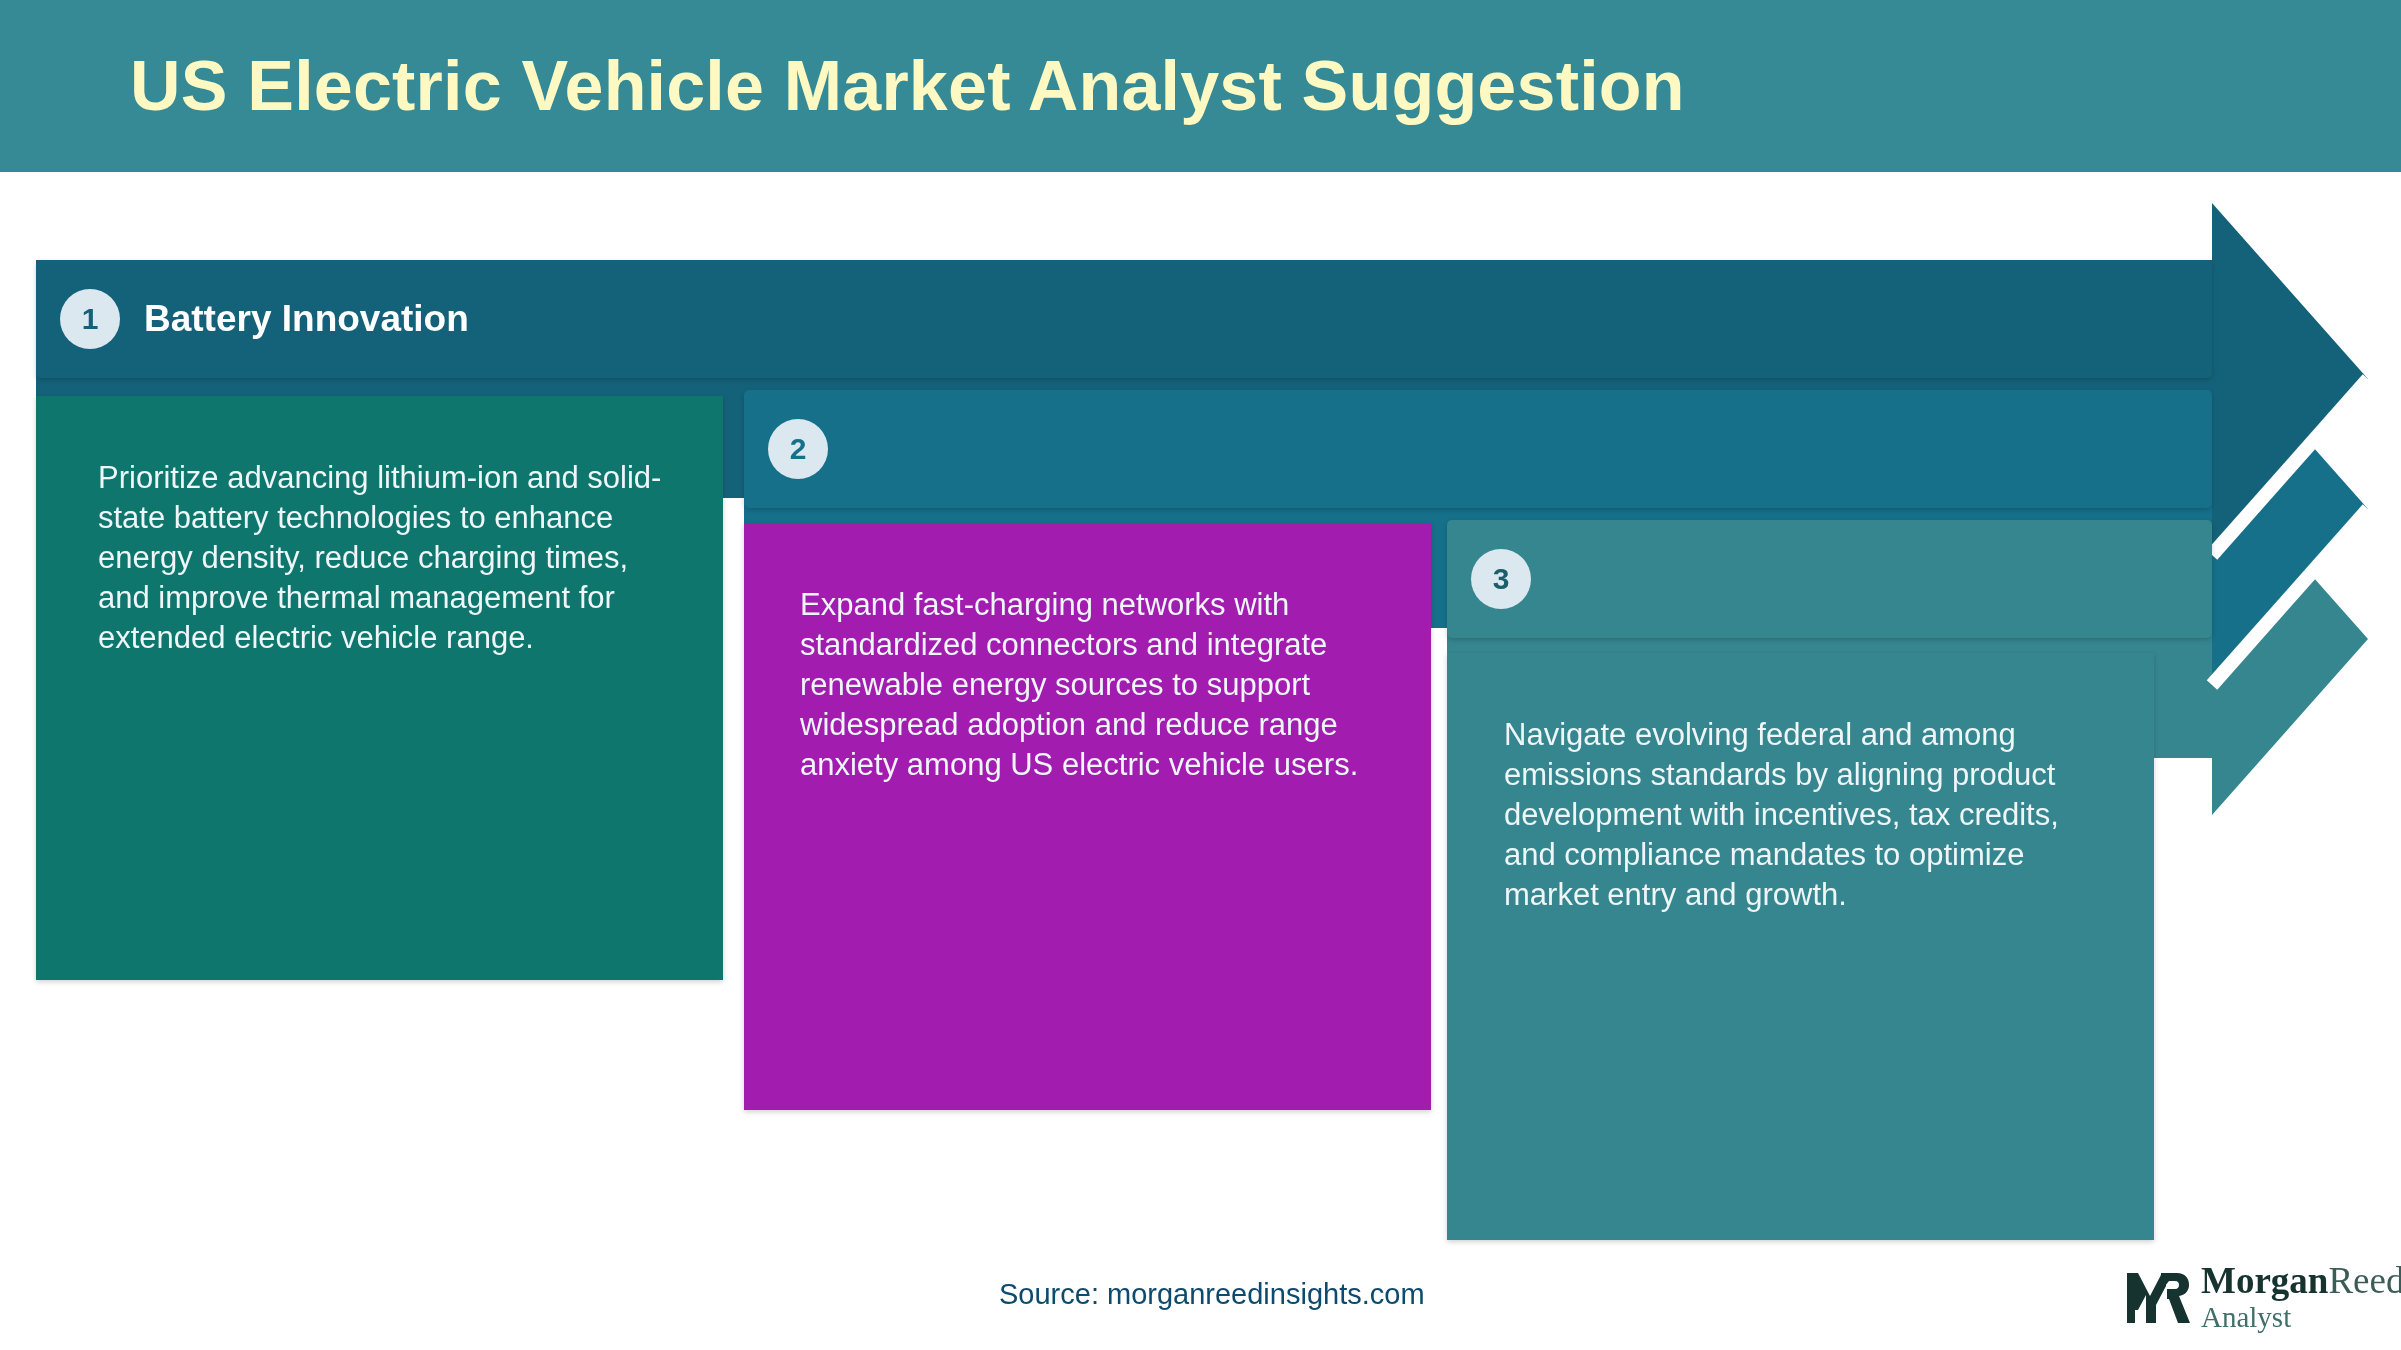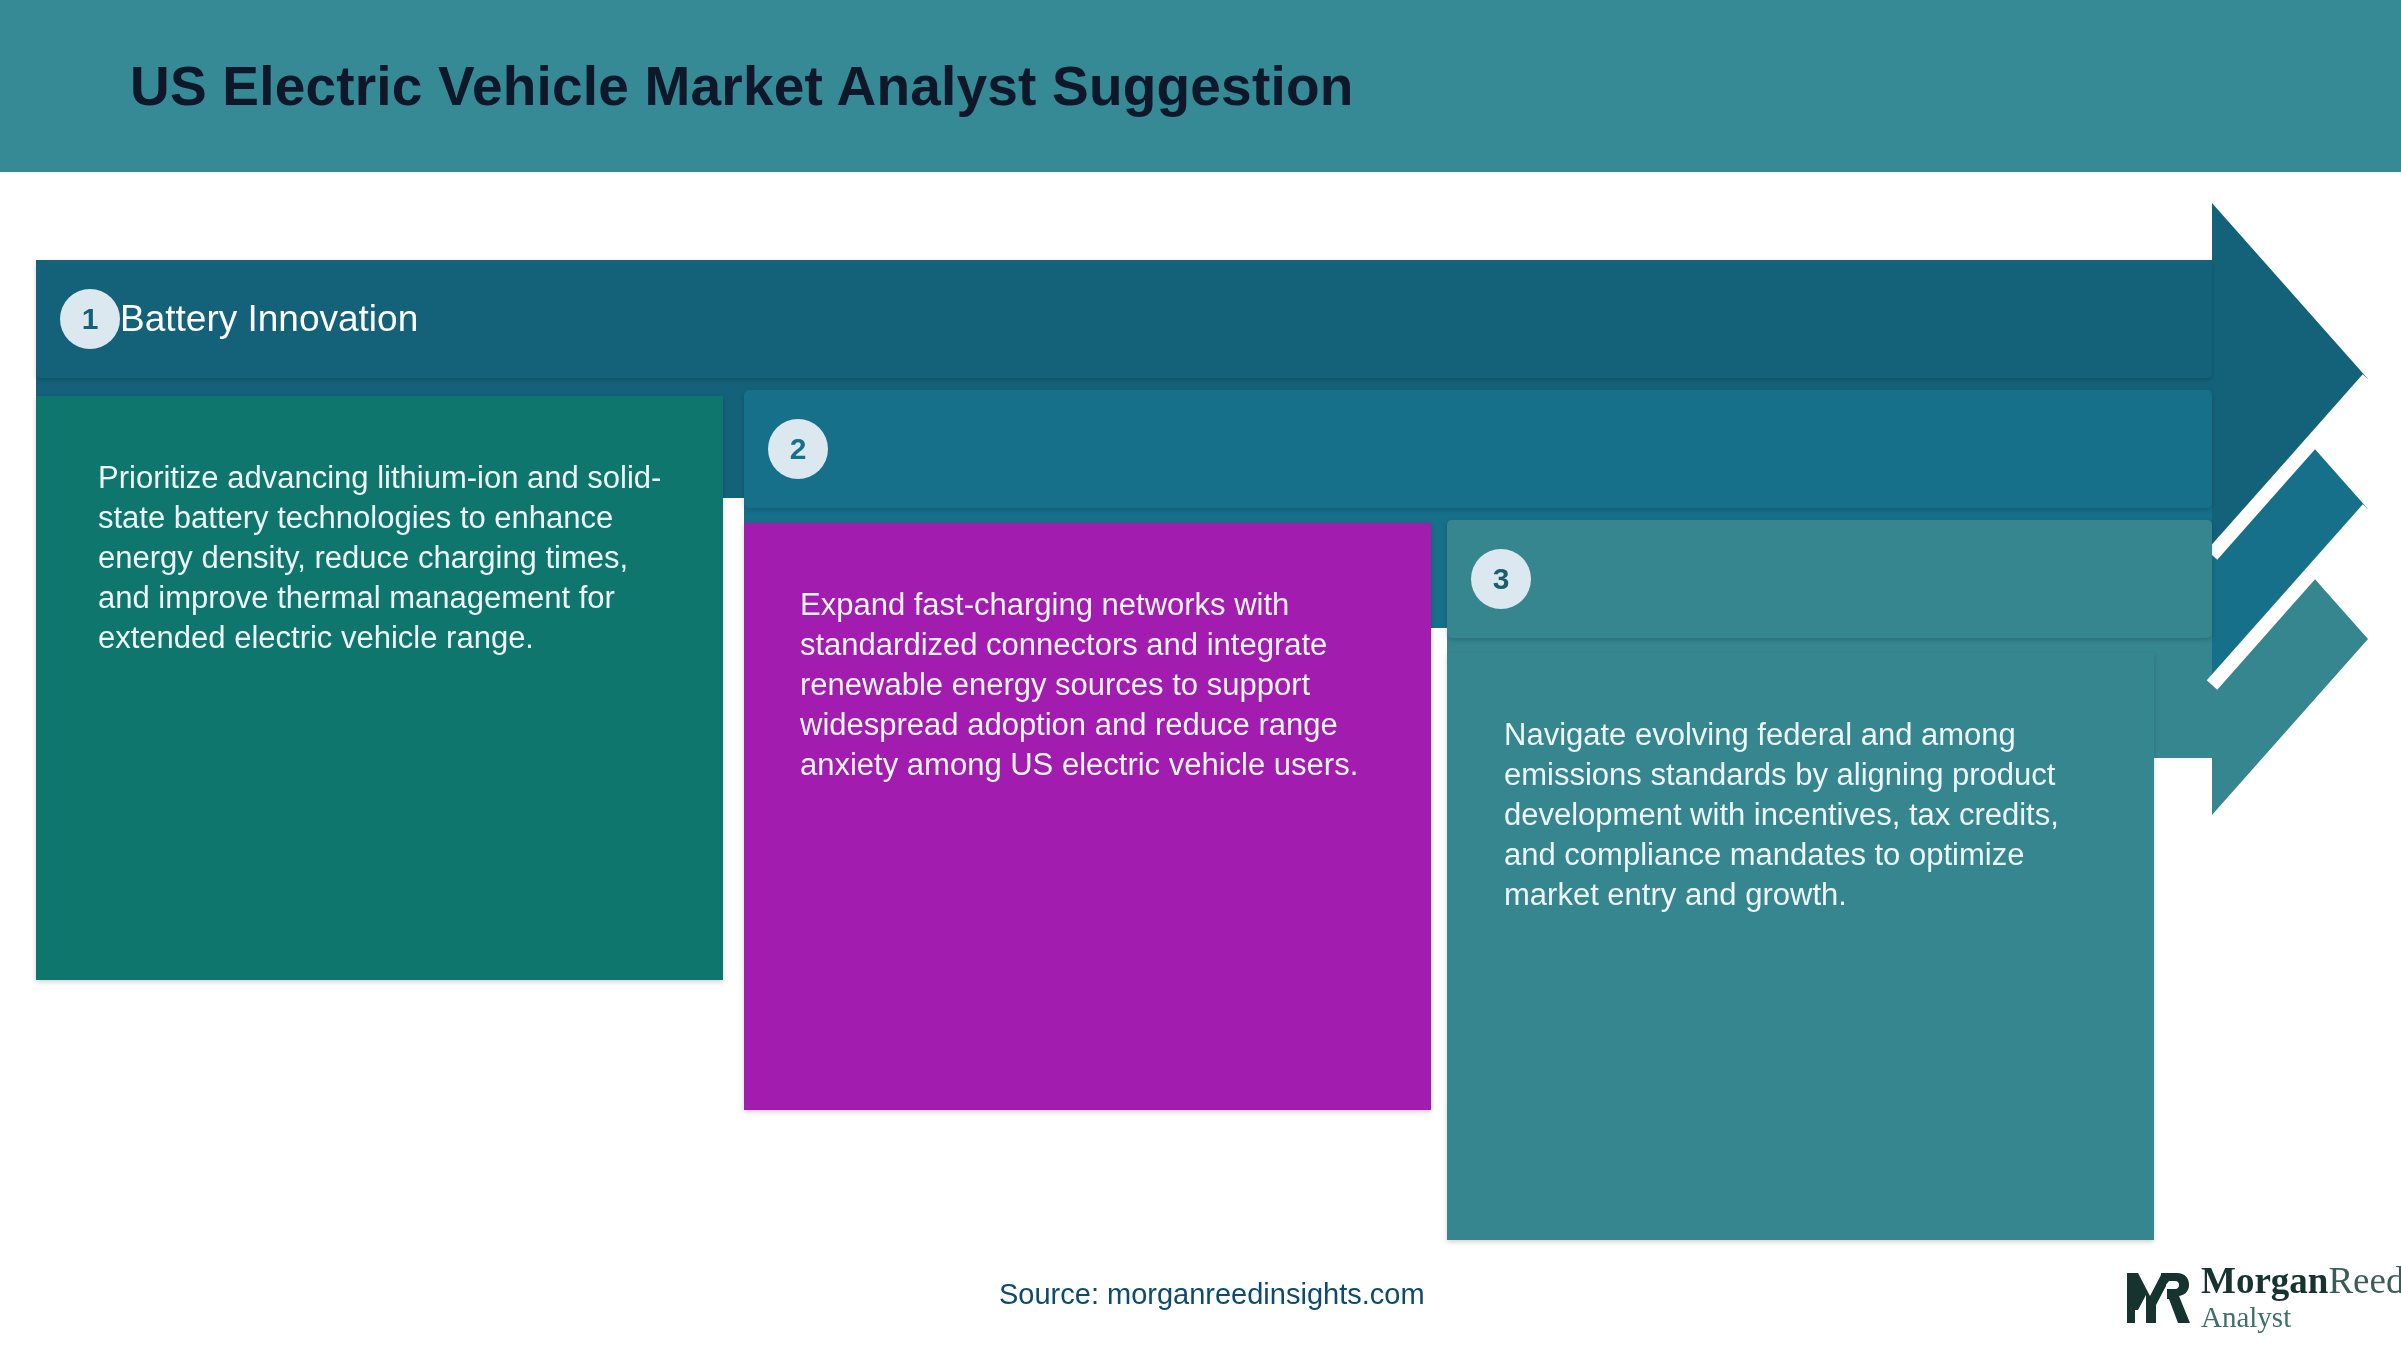--- a/index.html
+++ b/index.html
@@ -12,21 +12,21 @@
   }
   #canvas{position:absolute;inset:0;width:2401px;height:1350px;background:#fff;}
 
   
   .header-band{
     position:absolute;left:0;top:0;width:2401px;height:172px;
     background:#358a95;
   }
   .header-title{
     position:absolute;left:130px;top:26px;
-    font-size:55px;font-weight:bold;color:#0f172a;
+    font-size:70px;font-weight:bold;color:#fef9c3;
     letter-spacing:.2px;white-space:nowrap;
     line-height:120px;
     text-align:right;
   }
 
   
   .arrows{position:absolute;left:0;top:0;width:2401px;height:1350px;pointer-events:none;}
 
   
   .step-head{
@@ -36,22 +36,22 @@
     box-shadow:0 2px 5px rgba(0,0,0,.18);
   }
   .badge{
     width:60px;height:60px;border-radius:50%;
     background:#dce8f0;
     display:flex;align-items:center;justify-content:center;
     font-size:30px;font-weight:bold;
     flex:0 0 auto;
   }
   .step-title{
-    font-size:37px;font-weight:normal;color:#ffffff;
-    white-space:nowrap;
+    font-size:37px;font-weight:bold;color:#ffffff;
+    margin-left:24px;white-space:nowrap;
   }
 
   
   .step-body{
     position:absolute;
     box-shadow:0 2px 5px rgba(0,0,0,.18);
   }
   .step-text{
     position:absolute;
     color:#eef6f8;

